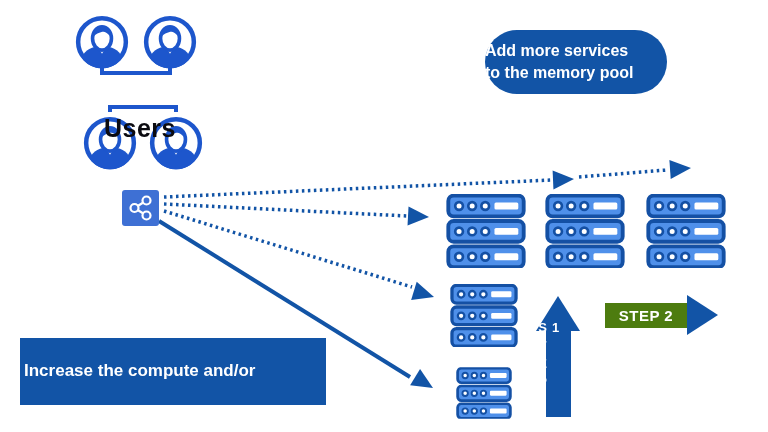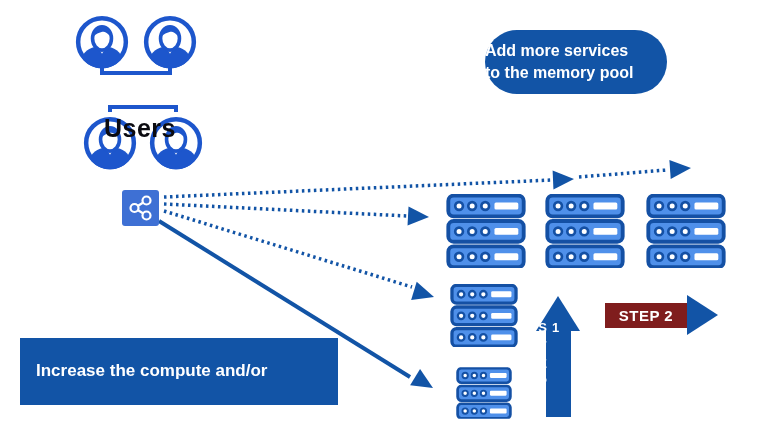--- a/index.html
+++ b/index.html
@@ -18,33 +18,33 @@
   .share-box{
     left:122px;top:190px;width:37px;height:36px;background:#3e70d4;border-radius:3px;
     display:flex;align-items:center;justify-content:center;
   }
   
   .callout{
     background:#1254a6;color:#ffffff;font-weight:bold;
     display:flex;flex-direction:column;justify-content:center;
   }
   .callout-pool{left:485px;top:30px;width:182px;height:64px;font-size:16px;line-height:1.4;border-radius:32px;}
-  .callout-capacity{left:20px;top:338px;width:302px;height:67px;padding-left:16px;font-size:17px;line-height:1.42;}
+  .callout-capacity{left:20px;top:338px;width:302px;height:67px;padding-left:4px;font-size:17px;line-height:1.42;}
   
   .step1{left:536px;top:296px;width:44px;height:121px;}
   .step1-head{width:0;height:0;margin:0 auto;
     border-left:22px solid transparent;border-right:22px solid transparent;
     border-bottom:35px solid #1254a6;}
   .step1-shaft{width:25px;height:86px;background:#1254a6;margin:0 auto;}
   .step1-text{position:absolute;left:0;right:0;top:24px;display:flex;justify-content:center;
     writing-mode:vertical-lr;text-orientation:upright;margin:0 auto;
     color:#ffffff;font-size:13px;font-weight:bold;letter-spacing:3px;line-height:1;}
   
   .step2{left:605px;top:295px;width:115px;height:40px;}
-  .step2-shaft{position:absolute;left:0;top:8px;width:82px;height:25px;background:#7f1d1d;
+  .step2-shaft{position:absolute;left:0;top:8px;width:82px;height:25px;background:#4d7c0f;
     display:flex;align-items:center;justify-content:center;
     color:#ffffff;font-size:15px;font-weight:bold;letter-spacing:0.5px;}
   .step2-head{position:absolute;left:82px;top:0;width:0;height:0;
     border-top:20px solid transparent;border-bottom:20px solid transparent;
     border-left:31px solid #1254a6;}
 </style>
 </head>
 <body>
 
 <svg width="0" height="0" style="position:absolute" aria-hidden="true">

